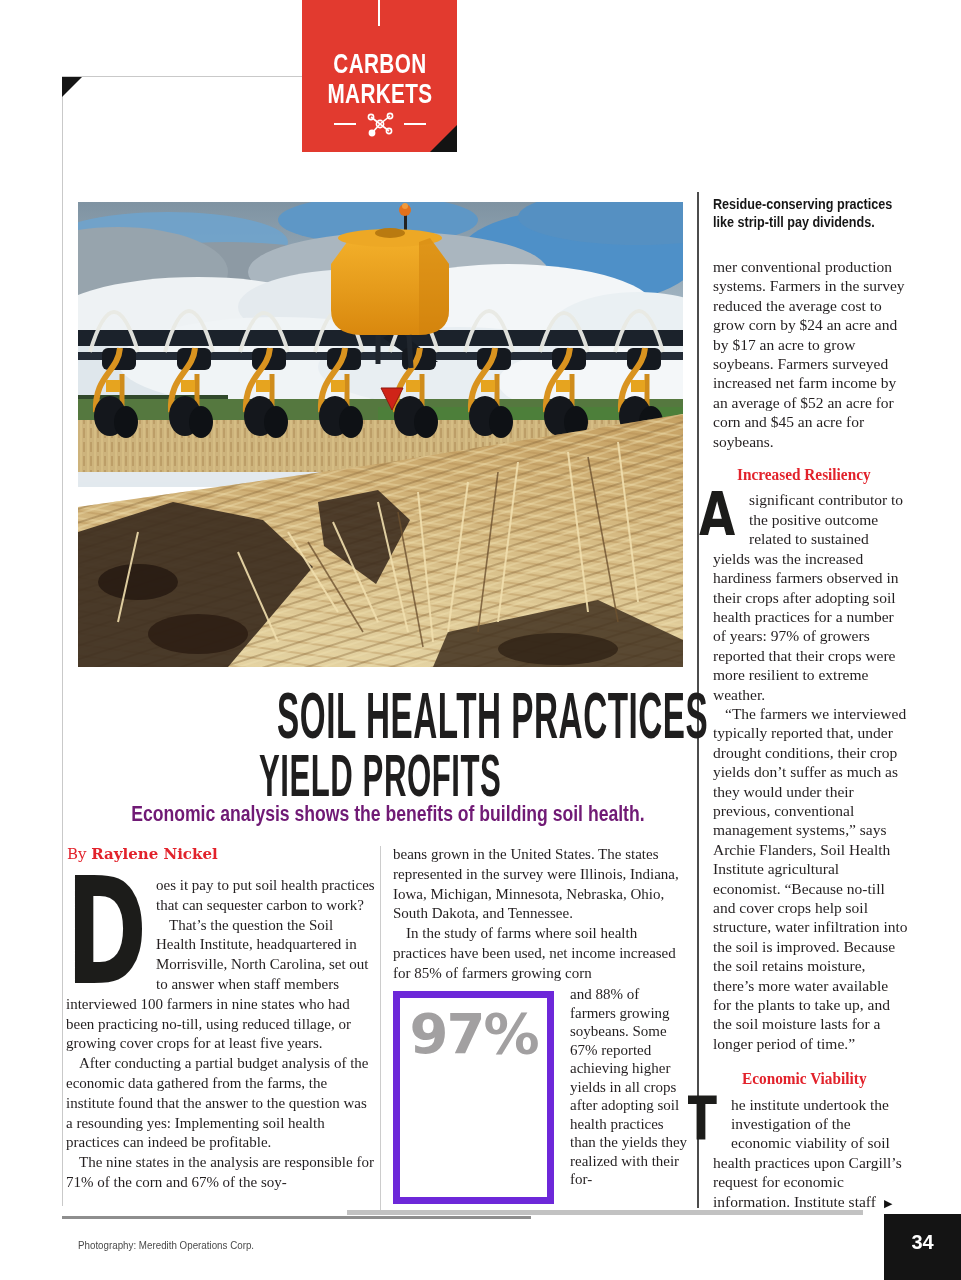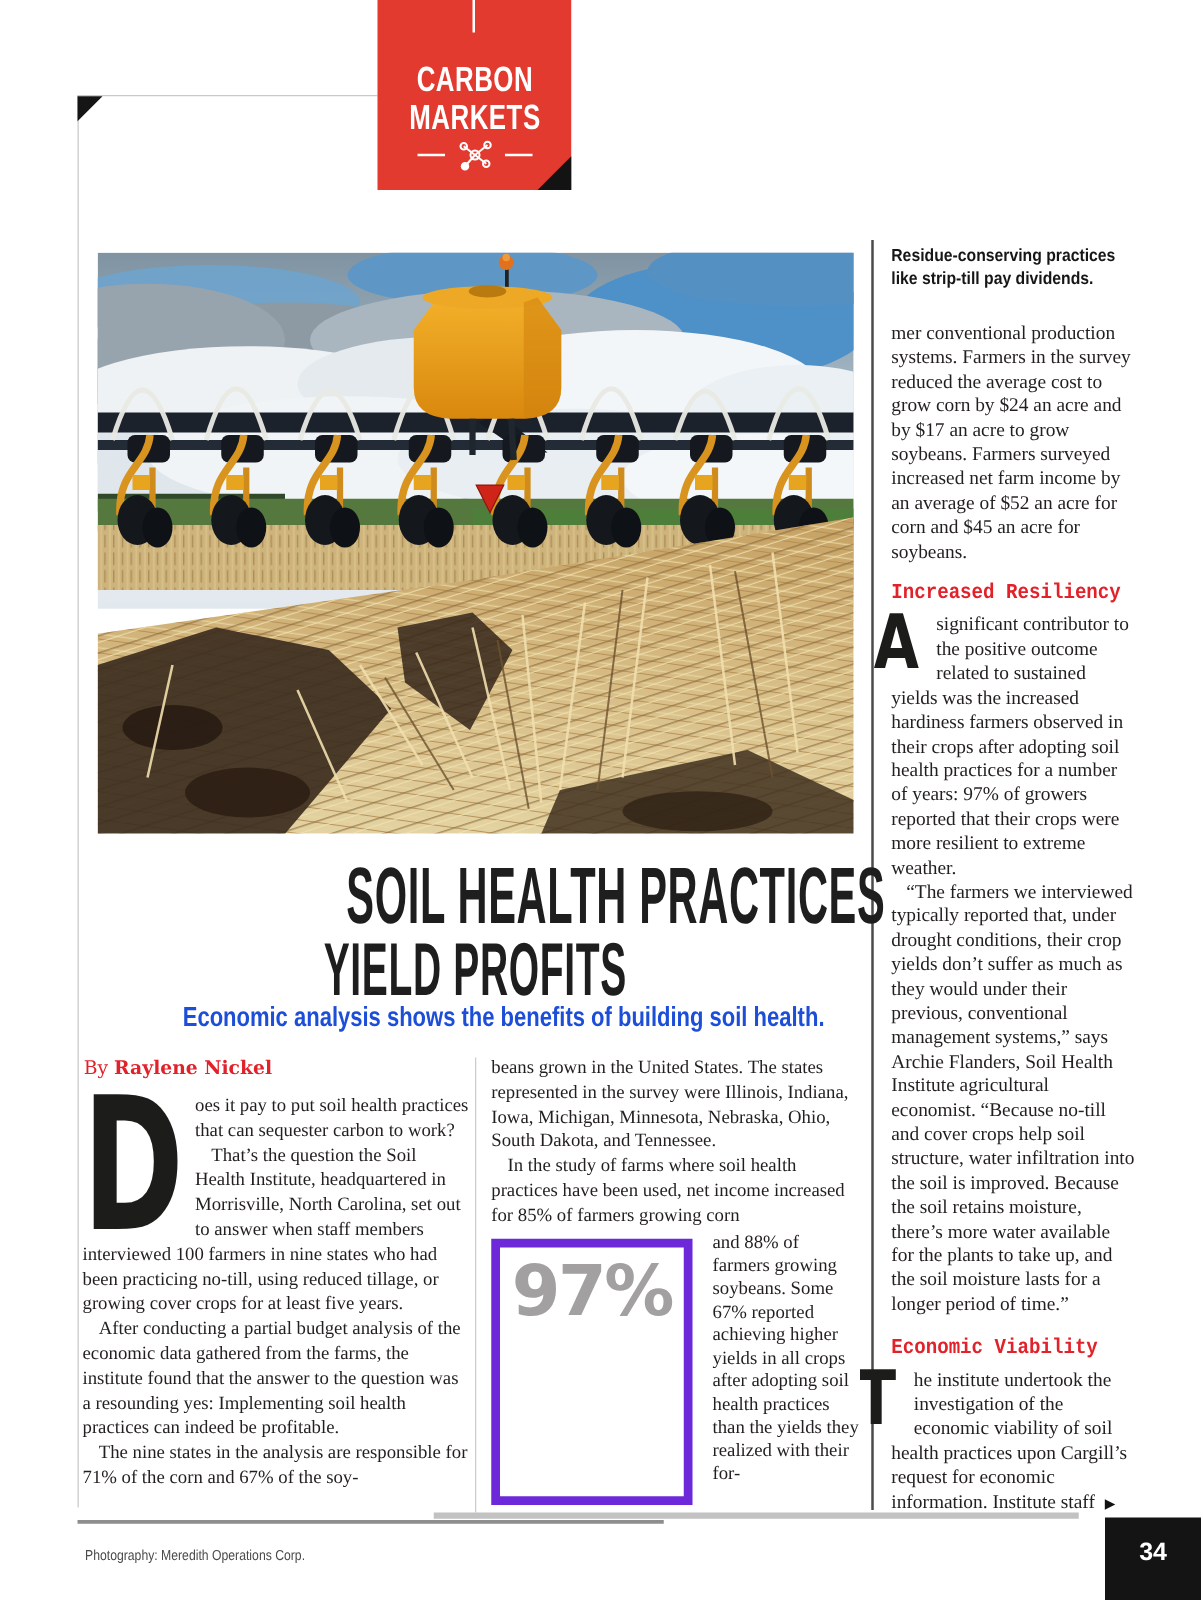--- a/index.html
+++ b/index.html
@@ -22,21 +22,21 @@
   
   .photo{left:78px;top:202px;width:605px;height:465px;overflow:hidden;}
   
   .rc-rule{left:697px;top:192px;width:2px;height:1016px;background:#4c4c4c;}
   .mid-rule{left:380px;top:846px;width:1px;height:364px;background:#cccccc;}
   
   .hl{left:78px;width:605px;text-align:center;color:#1f1e1e;font-family:"Liberation Sans","DejaVu Sans",sans-serif;font-weight:700;}
   .hl1{top:688px;font-size:64px;line-height:56px;}
   .hl2{top:748px;font-size:60px;line-height:56px;}
   .hl .cond{display:inline-block;transform:scaleX(.52);transform-origin:center top;white-space:nowrap;letter-spacing:1px;}
-  .subhead{left:82px;top:801px;width:605px;text-align:left;color:#1d4ed8;
+  .subhead{left:67px;top:801px;width:605px;text-align:left;color:#701a75;
      font-family:"Liberation Sans","DejaVu Sans",sans-serif;font-weight:700;font-size:22px;}
   .subhead .cond{display:inline-block;transform:scaleX(.8);transform-origin:center top;white-space:nowrap;}
   
   .byline{left:67px;top:845px;font-size:15px;color:#e2222b;font-family:"DejaVu Serif","Liberation Serif",serif;}
   .byline .author{font-weight:700;}
   
   .col-left{left:66px;top:876px;width:310px;font-size:15px;line-height:19.8px;}
   .col-left p{margin:0;}
   .col-left p.ind{text-indent:13px;}
   .dropcap-wrap{float:left;width:84px;height:104px;margin:4px 6px 0 0;overflow:visible;}
@@ -54,35 +54,35 @@
       font-size:56px;line-height:60px;color:#a2a0a1;letter-spacing:-2px;}
   .callout-text{margin-top:2px;font-family:"Liberation Sans","DejaVu Sans",sans-serif;font-weight:700;
       font-size:16px;line-height:19px;color:#231f20;}
   .callout-text .cond{display:inline-block;transform:scaleX(.92);transform-origin:center top;width:152px;}
   
   .right-col{left:713px;top:196px;width:196px;z-index:1;font-size:15.5px;line-height:19.4px;}
   .photo-caption{font-family:"Liberation Sans","DejaVu Sans",sans-serif;font-weight:700;font-size:14px;line-height:17.5px;
       color:#161616;margin-bottom:26px;width:214px;}
   .photo-caption .cond{display:inline-block;transform:scaleX(.9);transform-origin:left top;width:222px;}
   .right-col .para{margin:0 0 14px 0;}
-  .sec-head{font-family:Liberation Mono, monospace;font-weight:700;font-size:17px;color:#e2222b;
-      margin:0 0 6px 0;white-space:nowrap;}
+  .sec-head{font-family:Liberation Serif, serif;font-weight:700;font-size:17px;color:#e2222b;
+      margin:0 0 6px 0;white-space:nowrap;text-align:center;}
   .sec-head .cond{display:inline-block;transform:scaleX(.9);transform-origin:left top;}
   .sec-head.second{margin-top:16px;}
   .sec-body{margin:0;}
   .quotep{margin:0;text-indent:12px;}
   .dc2{float:left;width:46px;height:40px;overflow:visible;margin:3px 4px 0 -14px;}
   .dc2 .glyph{display:inline-block;font-family:"DejaVu Sans","Liberation Sans",sans-serif;font-weight:700;
       font-size:60px;line-height:42px;color:#1c1c1a;transform:scaleX(.78);transform-origin:left top;}
   .dc2.dc-t{margin-left:-28px;width:42px;}
   .arrow{display:inline-block;color:#111;font-size:11px;margin-left:8px;}
   
   .rule-light{left:347px;top:1210px;width:516px;height:5px;background:#c2c2c2;}
   .rule-dark{left:62px;top:1216px;width:469px;height:3px;background:#8e8e8e;}
-  .credit{left:68px;top:1239px;font-family:"Liberation Sans","DejaVu Sans",sans-serif;font-size:11.5px;color:#4a4a4a;}
+  .credit{left:78px;top:1239px;font-family:"Liberation Sans","DejaVu Sans",sans-serif;font-size:11.5px;color:#4a4a4a;}
   .credit .cond{display:inline-block;transform:scaleX(.85);transform-origin:left top;white-space:nowrap;}
   .issueline{left:428px;top:1239px;width:430px;text-align:right;font-family:"Liberation Sans","DejaVu Sans",sans-serif;font-size:15px;}
   .issueline .cond{display:inline-block;transform:scaleX(.93);transform-origin:right top;white-space:nowrap;}
   .issue{font-weight:700;color:#161616;}
   .publication{color:#a5a5a5;margin-left:6px;}
   .pagebox{left:884px;top:1214px;width:77px;height:66px;background:#141414;color:#fff;text-align:center;
       font-family:"Liberation Sans","DejaVu Sans",sans-serif;font-weight:700;font-size:20px;padding-top:17px;box-sizing:border-box;}
 </style>
 </head>
 <body>

